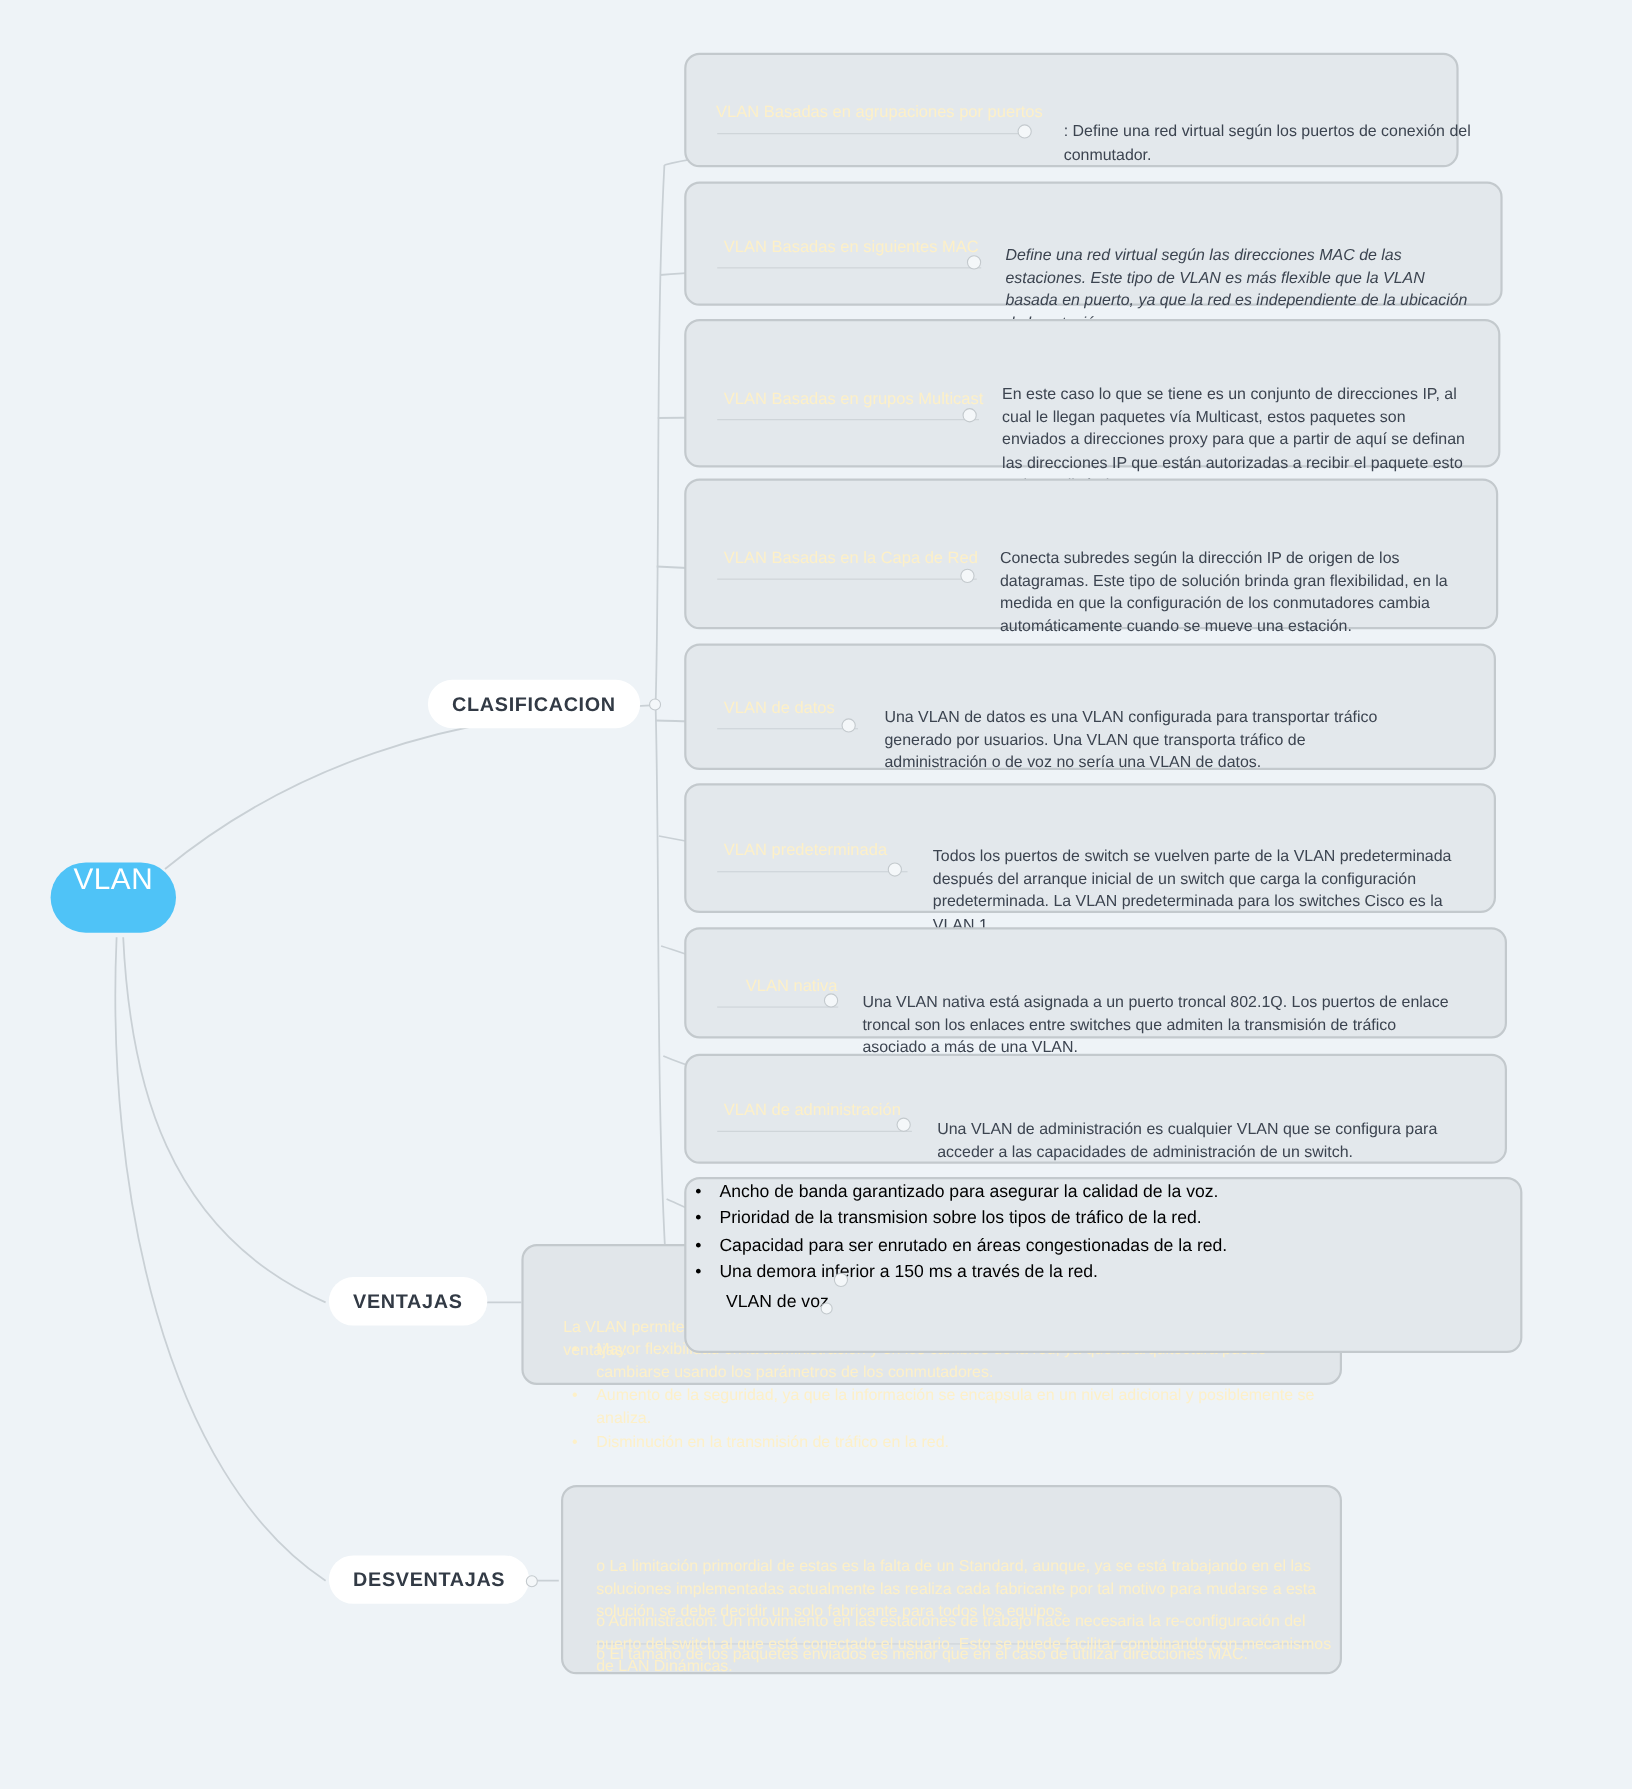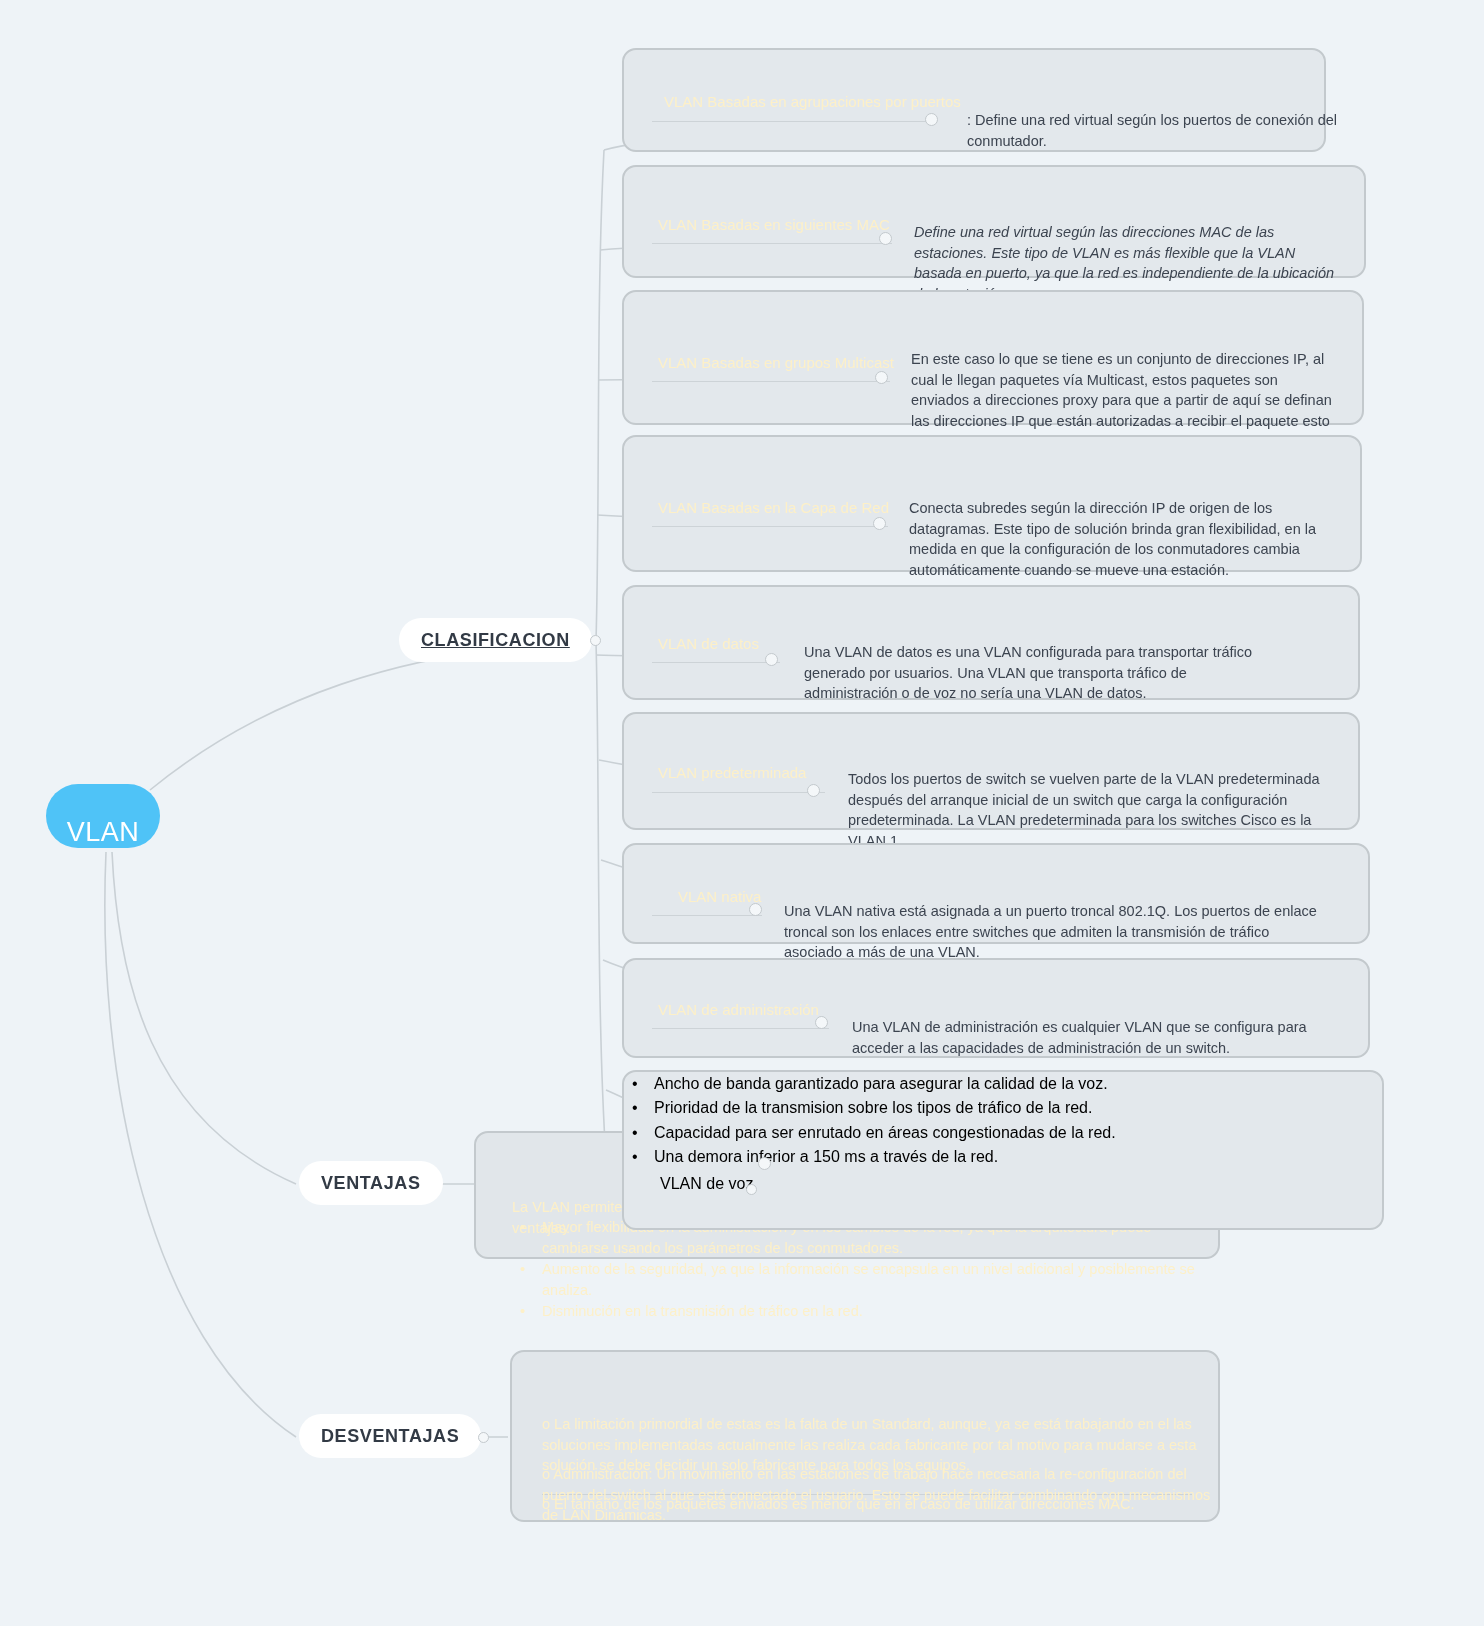--- a/index.html
+++ b/index.html
@@ -22,21 +22,21 @@
     pointer-events: none;
   }
 
   
   .root-node {
     position: absolute;
     left: 46px; top: 784px;
     width: 114px; height: 64px;
     background: #4fc3f7;
     border-radius: 32px;
-    display: flex; align-items: flex-end; justify-content: center;
+    display: flex; align-items: flex-start; justify-content: center;
     color: #ffffff;
     font-size: 27px;
     letter-spacing: .5px;
     z-index: 6;
   }
 
   
   .branch-pill {
     position: absolute;
     background: #ffffff;
@@ -44,21 +44,21 @@
     display: flex; align-items: center; justify-content: center;
     color: #323a45;
     font-size: 18px;
     font-weight: bold;
     letter-spacing: .6px;
     padding: 0 22px;
     height: 44px;
     z-index: 6;
     white-space: nowrap;
   }
-  .pill-clasificacion { left: 399px; top: 618px; text-decoration: underline; }
+  .pill-clasificacion { left: 389px; top: 618px; }
   .pill-ventajas      { left: 299px; top: 1161px; }
   .pill-desventajas   { left: 299px; top: 1414px; }
 
   
   .card {
     position: absolute;
     background: #e3e8ec;
     border: 2px solid #c3c9cd;
     border-radius: 14px;
     z-index: 2;
@@ -166,21 +166,21 @@
       <path d="M700 1200 C 720 1201, 740 1209, 760 1209 L 1210 1209"></path>
       <path d="M560 1490 L 1215 1490"></path>
     </g>
   </svg>
 
   <div class="root-node">
     <span>VLAN</span>
   </div>
 
   <div class="card" style="left:622px; top:48px; width:704px; height:104px;">
-    <span class="leaf-title" style="left:40px; top:43px;">VLAN Basadas en agrupaciones por puertos</span>
+    <span class="leaf-title" style="left:27px; top:43px;">VLAN Basadas en agrupaciones por puertos</span>
     <div class="leaf-rule" style="left:28px; top:71px; width:285px;"></div>
     <div class="leaf-body" style="left:343px; top:36px; width:420px;">: Define una red virtual según los puertos de conexión del conmutador.</div>
   </div>
   <div class="dot" style="left:925px; top:113px;"></div>
 
   <div class="card" style="left:622px; top:165px; width:744px; height:113px;">
     <span class="leaf-title" style="left:34px; top:49px;">VLAN Basadas en siguientes MAC</span>
     <div class="leaf-rule" style="left:28px; top:76px; width:240px;"></div>
     <div class="leaf-body" style="left:290px; top:31px; width:425px;font-style:italic;">Define una red virtual según las direcciones MAC de las estaciones. Este tipo de VLAN es más flexible que la VLAN basada en puerto, ya que la red es independiente de la ubicación de la estación</div>
   </div>

